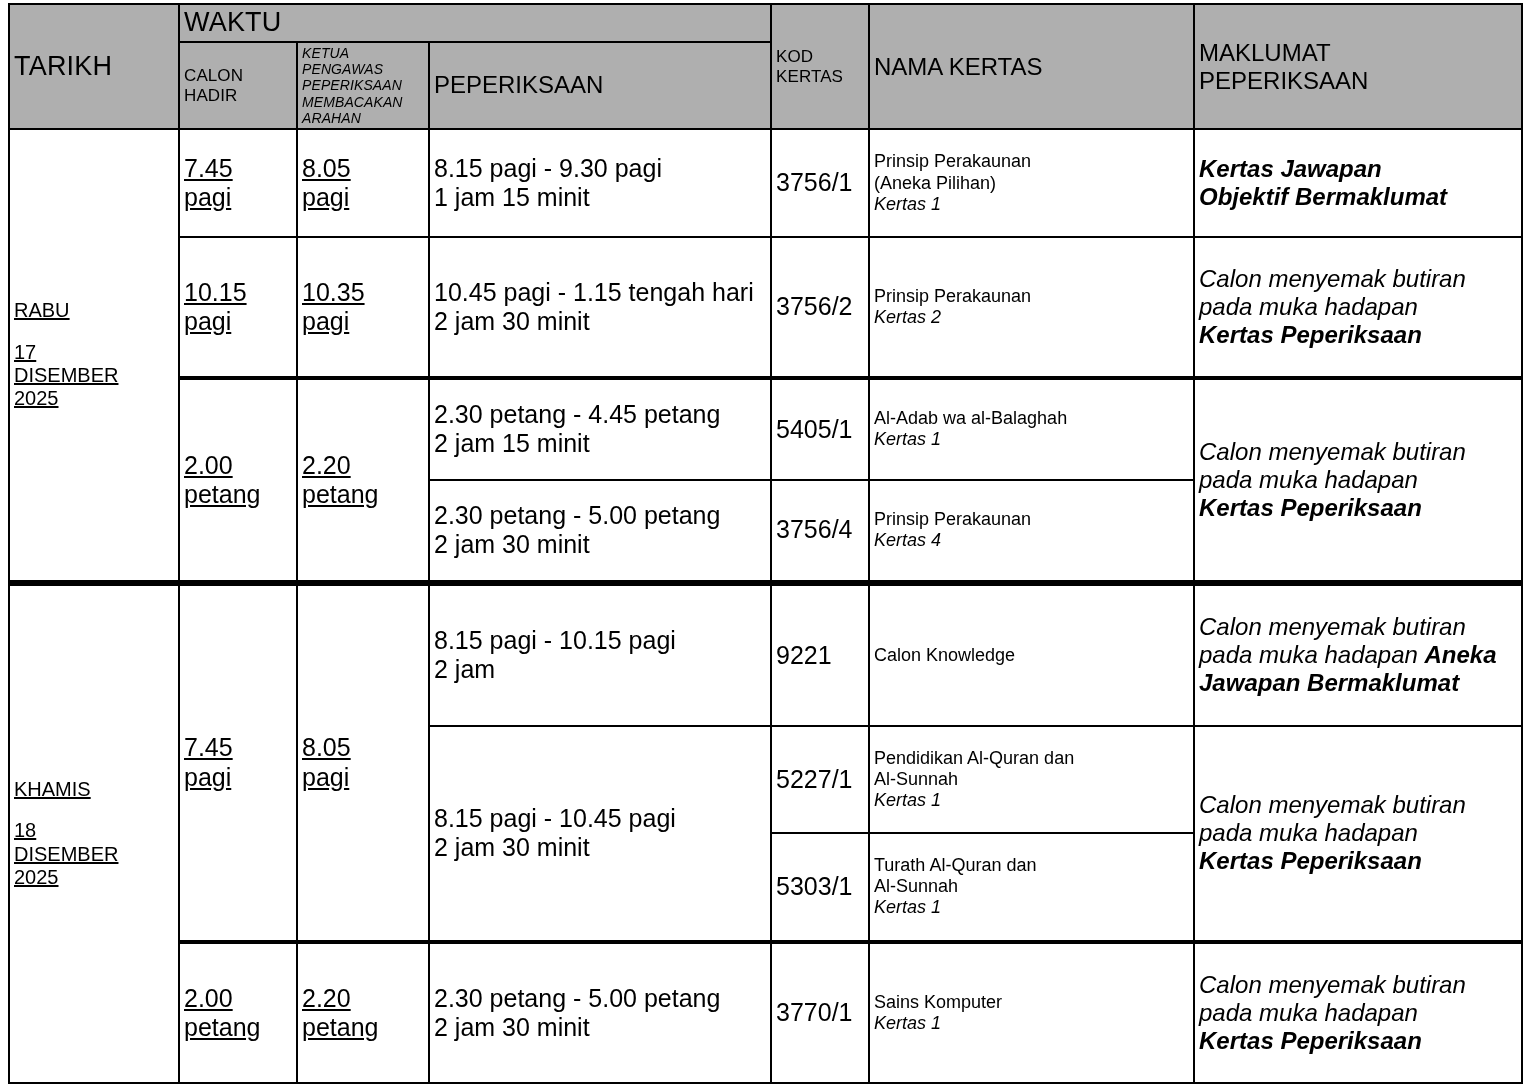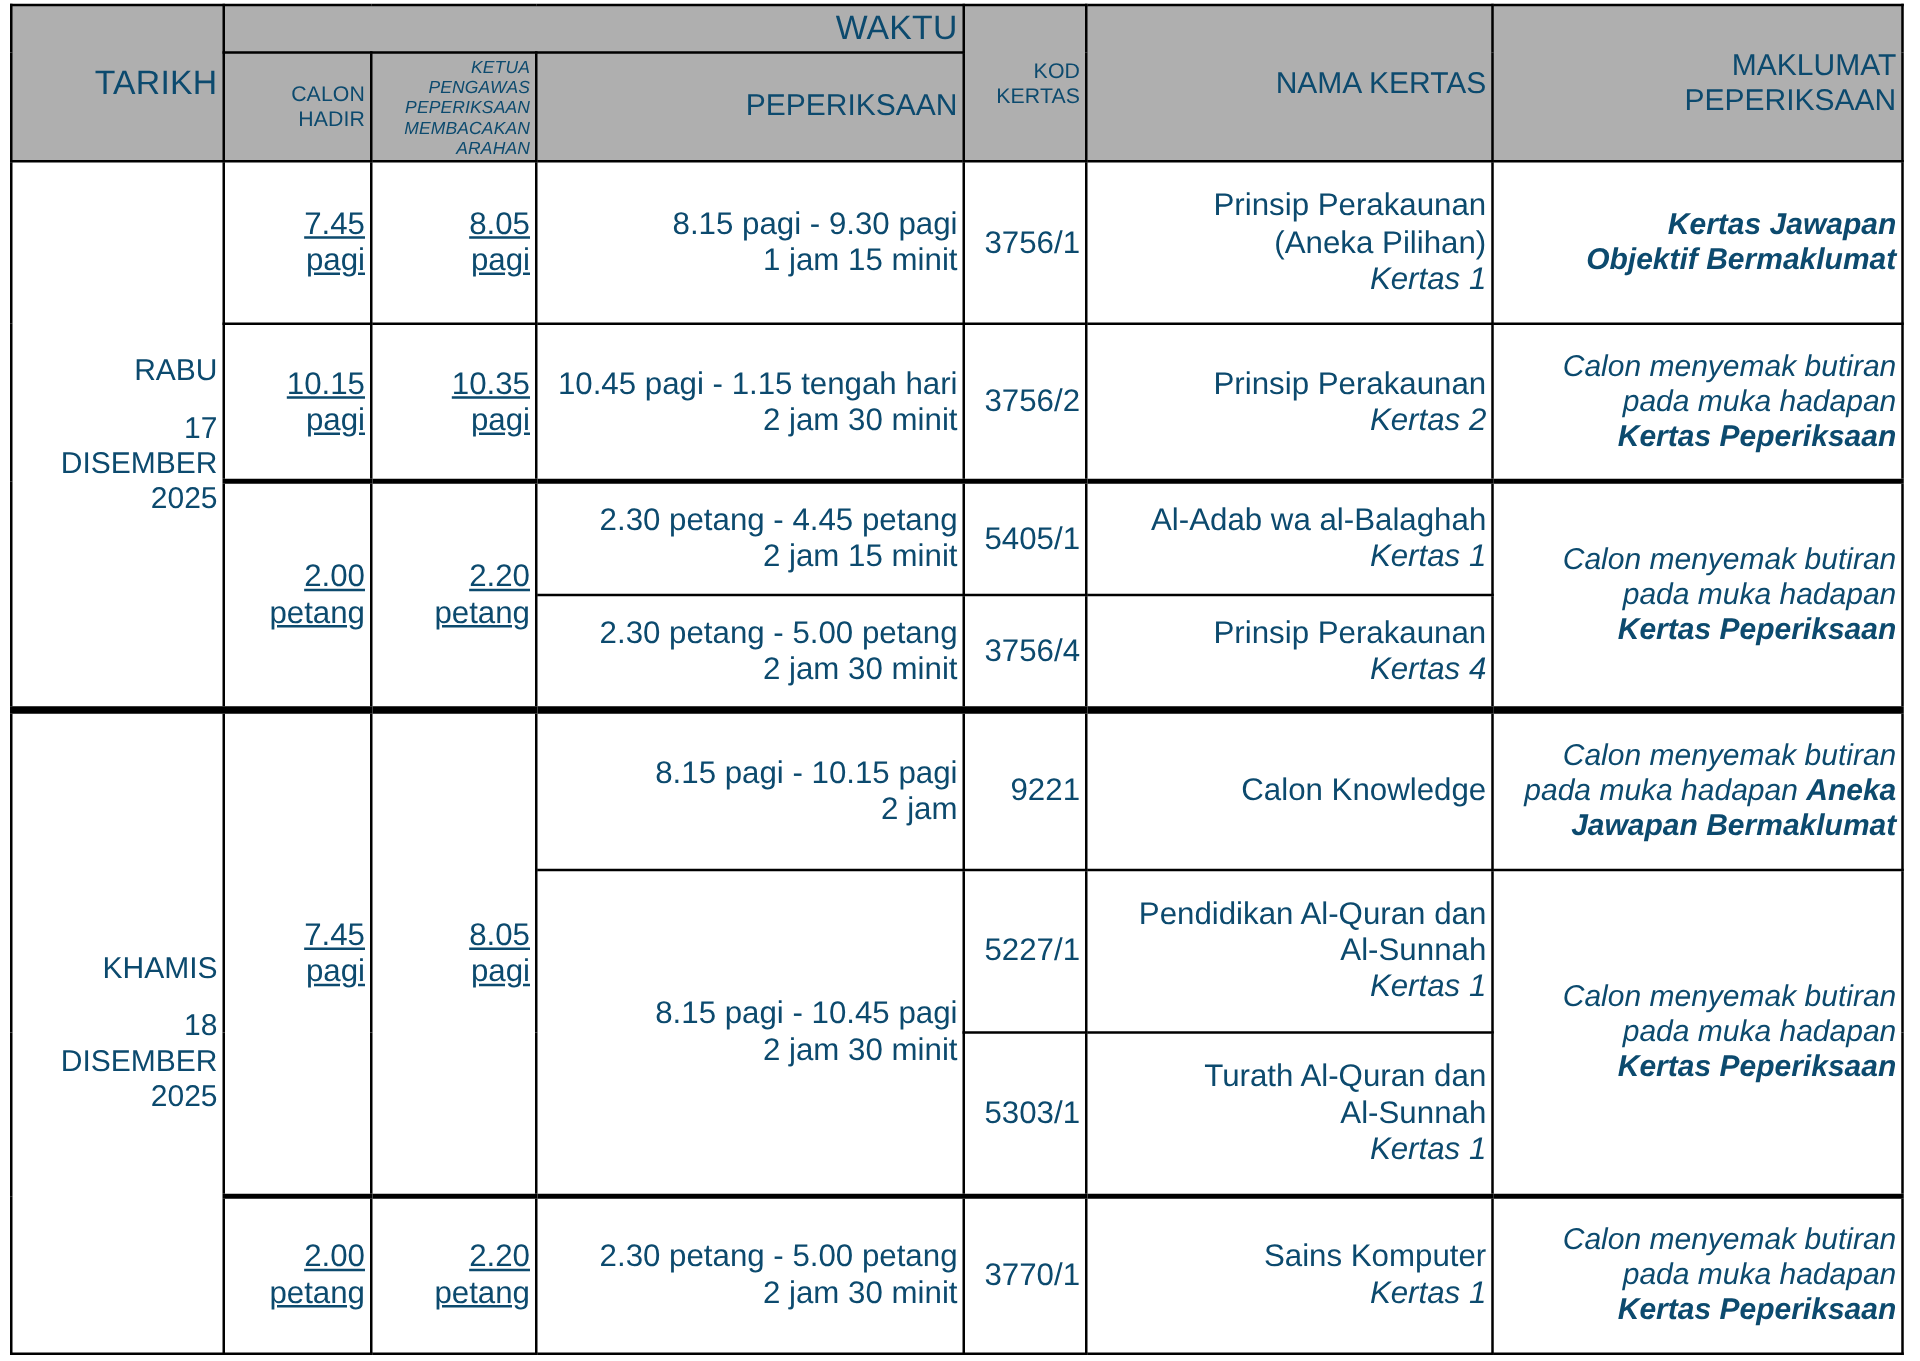--- a/index.html
+++ b/index.html
@@ -24,47 +24,48 @@
   table.tt {
     width: 100%;
     height: 100%;
     border-collapse: collapse;
     table-layout: fixed;
     background: #fff;
   }
   table.tt td, table.tt th {
     border: 2px solid #000;
     padding: 2px 4px;
-    text-align: right;
+    text-align: left;
     vertical-align: middle;
     font-weight: normal;
     line-height: 1.17;
-    color: #0c4a6e;
+    color: #000000;
     margin-left: 39px;
   }
   
   .hdr {
     background: #afafaf;
     font-weight: bold;
   }
   .hdr-big { font-size: 27px; letter-spacing: 0.2px; }
   .hdr-mid { font-size: 24px; }
   .hdr-sm  { font-size: 17px; letter-spacing: 0.1px; }
   .hdr-xs  { font-size: 14px; line-height: 1.22; letter-spacing: 0.1px; font-style: italic; }
 
   
   .c-date {
     font-weight: bold;
-    font-size: 24px;
+    font-size: 20px;
     line-height: 1.45;
+    text-decoration: underline;
   }
   .c-time { font-size: 25px; line-height: 1.25; text-decoration: underline; }
   .c-exam { font-size: 25px; line-height: 1.25; }
   .c-code { font-size: 25px; }
-  .c-name { font-size: 25px; line-height: 1.25; }
+  .c-name { font-size: 18px; line-height: 1.25; }
   .c-info {
     font-size: 24px;
     font-style: italic;
     line-height: 1.3;
   }
   .c-info b { font-weight: bold; font-style: italic; }
   .c-name i { font-style: italic; }
 
   
   .sep-session { border-top: 4px solid #000 !important; }

